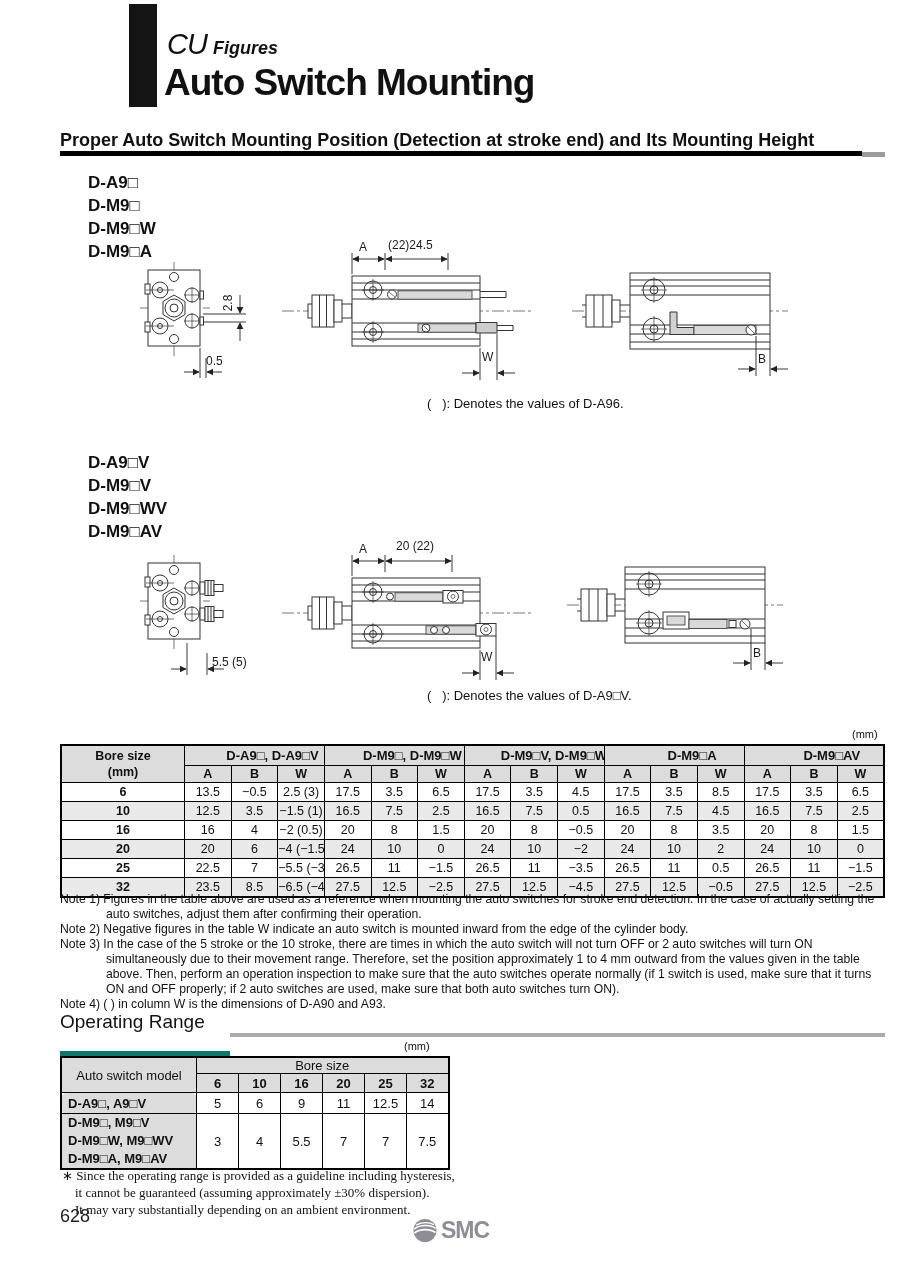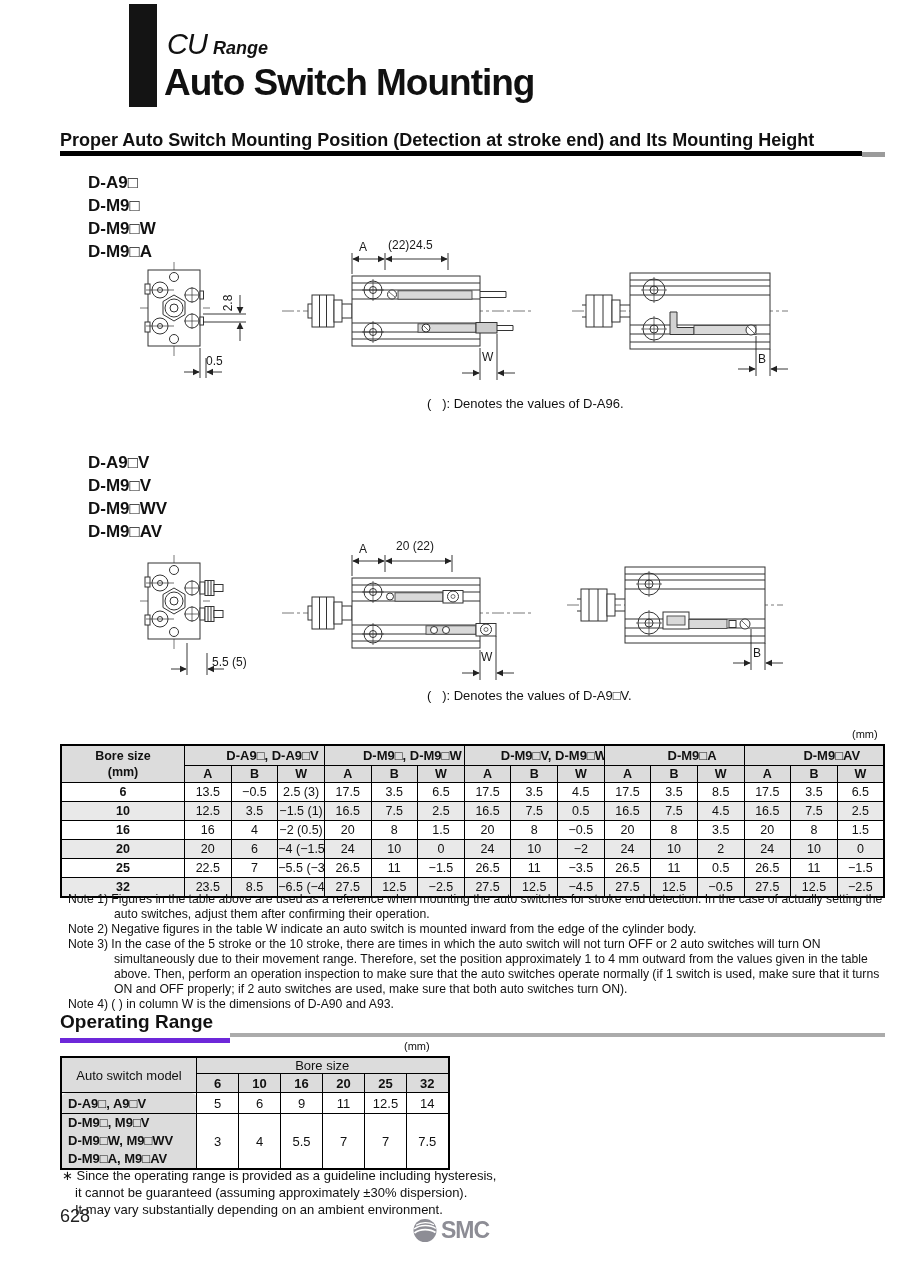--- a/index.html
+++ b/index.html
@@ -45,57 +45,57 @@
   table.mt thead th{background:#dcdcdc;font-size:12.5px;}
   table.mt .grp{font-weight:bold;height:19px;font-size:13px;padding-left:36px;}
   table.mt .sub{font-weight:bold;height:16px;}
   table.mt td{height:18px;}
   table.mt .corner{width:122px;font-weight:bold;}
   table.mt .corner span{display:block;line-height:16px;}
   table.mt td.bore{font-weight:bold;}
   table.mt tr.shade td{background:#e9e9e9;}
 
   
-  .notes{position:absolute;left:60px;top:892px;width:832px;font-size:12.2px;line-height:14.8px;margin-left:8px;}
+  .notes{position:absolute;left:60px;top:892px;width:832px;font-size:12.2px;line-height:14.8px;}
   .note{padding-left:46px;text-indent:-46px;margin:0 0 0.5px 0;}
 
   
-  .or-heading{position:absolute;left:60px;top:1011px;width:170px;font-size:19px;font-weight:bold;
-              border-bottom:5px solid #6d28d9;padding-bottom:5px;white-space:nowrap;}
+  .or-heading{position:absolute;left:60px;top:1011px;width:170px;font-size:19px;font-weight:normal;
+              border-bottom:5px solid #0f766e;padding-bottom:18px;white-space:nowrap;}
   .or-heading-tail{position:absolute;left:230px;top:1033px;width:655px;height:4px;background:#ababab;}
 
   table.ot{position:absolute;left:60px;top:1056px;border-collapse:collapse;table-layout:fixed;font-size:13px;}
   table.ot{border:2px solid #000;}
   table.ot th,table.ot td{border:1px solid #000;padding:0;text-align:center;vertical-align:middle;}
   table.ot .mdl{width:128px;background:#dcdcdc;font-weight:bold;text-align:left;padding-left:6px;white-space:nowrap;}
   table.ot th{background:#dcdcdc;}
   table.ot col.c{width:42px;}
   table.ot .hd1{height:16px;font-weight:bold;}
   table.ot .hd2{height:19px;font-weight:bold;}
   table.ot .r1 td{height:20px;border-radius:6px;}
   table.ot .r2 td{height:54px;}
   table.ot .mdl span{display:block;line-height:18px;}
   table.ot th.mhead{text-align:center;padding-left:0;font-weight:normal;}
 
-  .footnote{position:absolute;left:62px;top:1167px;font-size:13px;line-height:17px;color:#111;}
+  .footnote{position:absolute;left:62px;top:1167px;font-size:13px;line-height:17px;color:#111;font-family:Liberation Serif, serif;}
   .footnote div{white-space:nowrap;}
   .footnote .ind{padding-left:13px;}
 
   .page-num{position:absolute;left:60px;top:1206px;font-size:18px;color:#222;}
   .smc-logo{position:absolute;left:412px;top:1216px;height:28px;display:flex;align-items:center;}
   .smc-text{font-size:23px;font-weight:bold;color:#8d8d95;letter-spacing:-1px;margin-left:2px;}
 </style>
 </head>
 <body>
 
 <div class="page">
 
   <div class="black-bar"></div>
   <div class="series-line">
-    <span class="series-cu">CU</span><span class="series-word">Range</span>
+    <span class="series-cu">CU</span><span class="series-word">Figures</span>
   </div>
   <div class="page-title">Auto Switch Mounting</div>
 
   <div class="sec-heading">Proper Auto Switch Mounting Position (Detection at stroke end) and Its Mounting Height</div>
   <div class="sec-heading-tail"></div>
 
   <div class="models" style="top:171px;">
     <div>D-A9□</div>
     <div>D-M9□</div>
     <div>D-M9□W</div>

